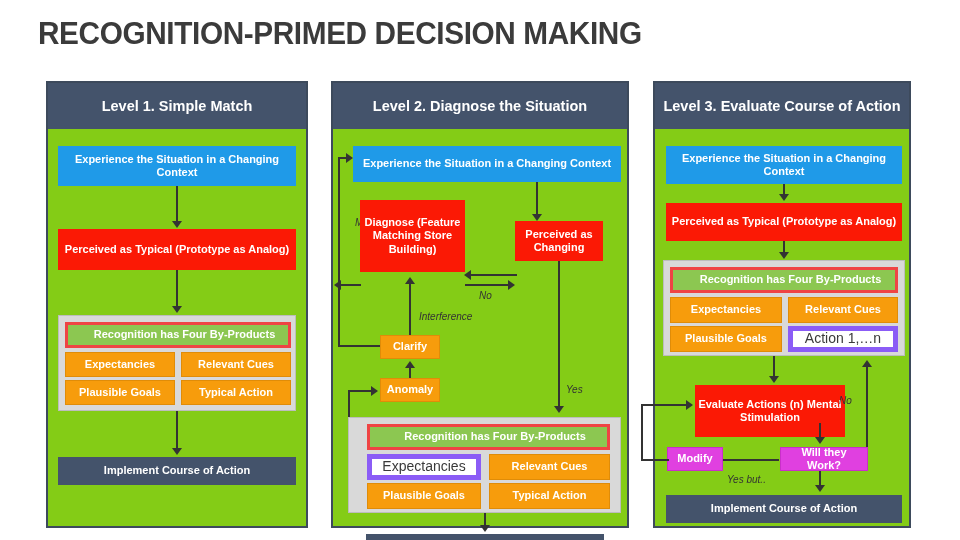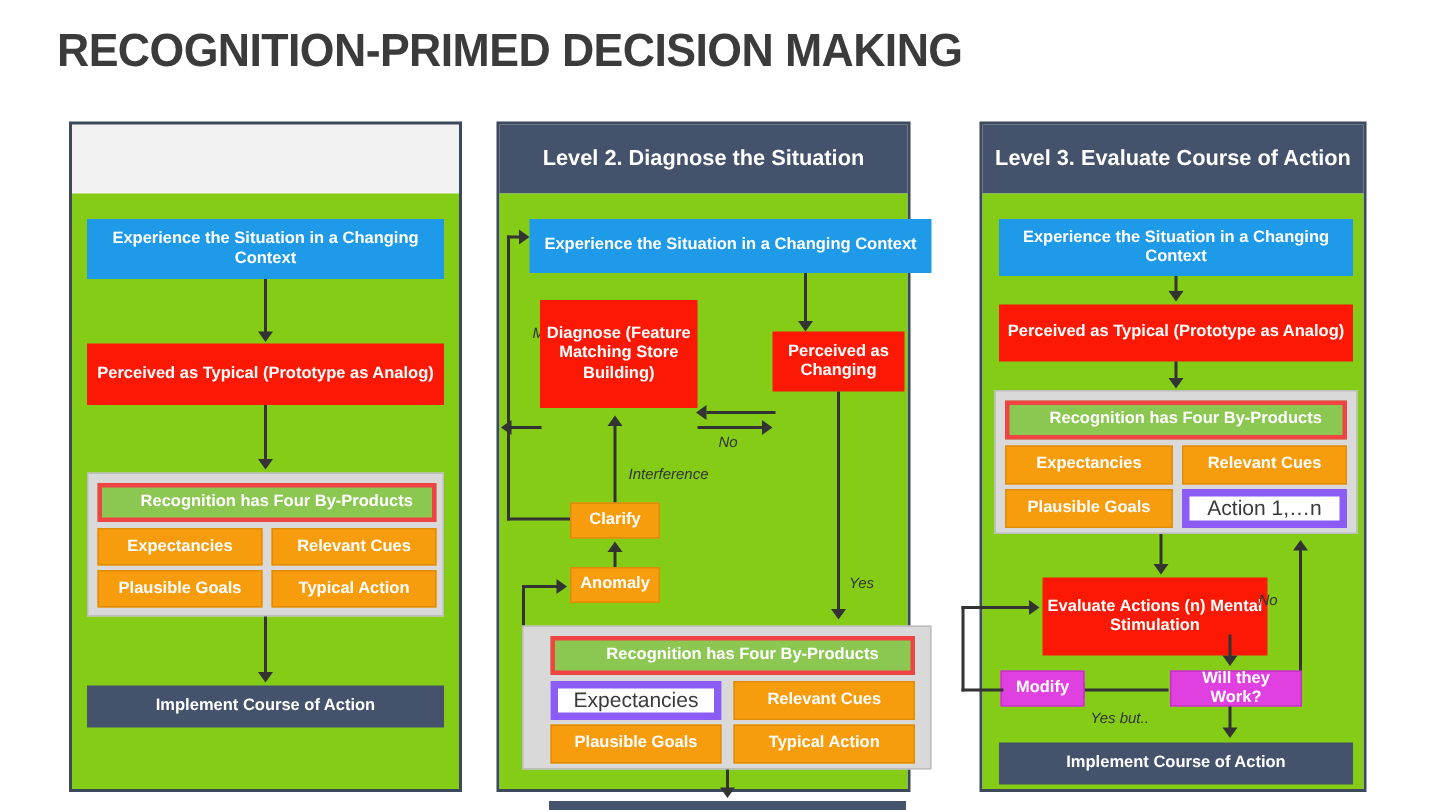--- a/index.html
+++ b/index.html
@@ -53,20 +53,21 @@
   .lbl{position:absolute;font-size:10px;font-style:italic;color:#333;white-space:nowrap;margin-top:33px;}
 </style>
 </head>
 <body>
 
 <div id="stage">
 
   <div class="page-title">RECOGNITION-PRIMED DECISION MAKING</div>
 
   <div class="panel" style="left:46px;top:81px;width:262px;height:447px;">
+    <div class="panel-head">Level 1. Simple Match</div>
     <div class="panel-body">
 
       <div class="node blue" style="left:10px;top:17px;width:238px;height:40px;">Experience the Situation in a Changing Context</div>
 
       <div class="ln vl" style="left:128px;top:57px;width:2px;height:38px;"></div>
       <div class="arrow a-down" style="left:124px;top:92px;"></div>
 
       <div class="node red" style="left:10px;top:100px;width:238px;height:41px;">Perceived as Typical (Prototype as Analog)</div>
 
       <div class="ln vl" style="left:128px;top:141px;width:2px;height:39px;"></div>
@@ -80,21 +81,21 @@
         <div class="node orange" style="left:122px;top:64px;width:110px;height:25px;">Typical Action</div>
       </div>
 
       <div class="ln vl" style="left:128px;top:282px;width:2px;height:40px;"></div>
       <div class="arrow a-down" style="left:124px;top:319px;"></div>
 
       <div class="node dark" style="left:10px;top:328px;width:238px;height:28px;">Implement Course of Action</div>
     </div>
   </div>
 
-  <div class="panel" style="left:331px;top:81px;width:276px;height:447px;">
+  <div class="panel" style="left:331px;top:81px;width:298px;height:447px;">
     <div class="panel-head">Level 2. Diagnose the Situation</div>
     <div class="panel-body">
 
       <div class="node blue" style="left:20px;top:17px;width:268px;height:36px;">Experience the Situation in a Changing Context</div>
 
       <div class="ln vl" style="left:203px;top:53px;width:2px;height:35px;"></div>
       <div class="arrow a-down" style="left:199px;top:85px;"></div>
 
       <div class="lbl" style="left:22px;top:55px;">More data</div>
 

